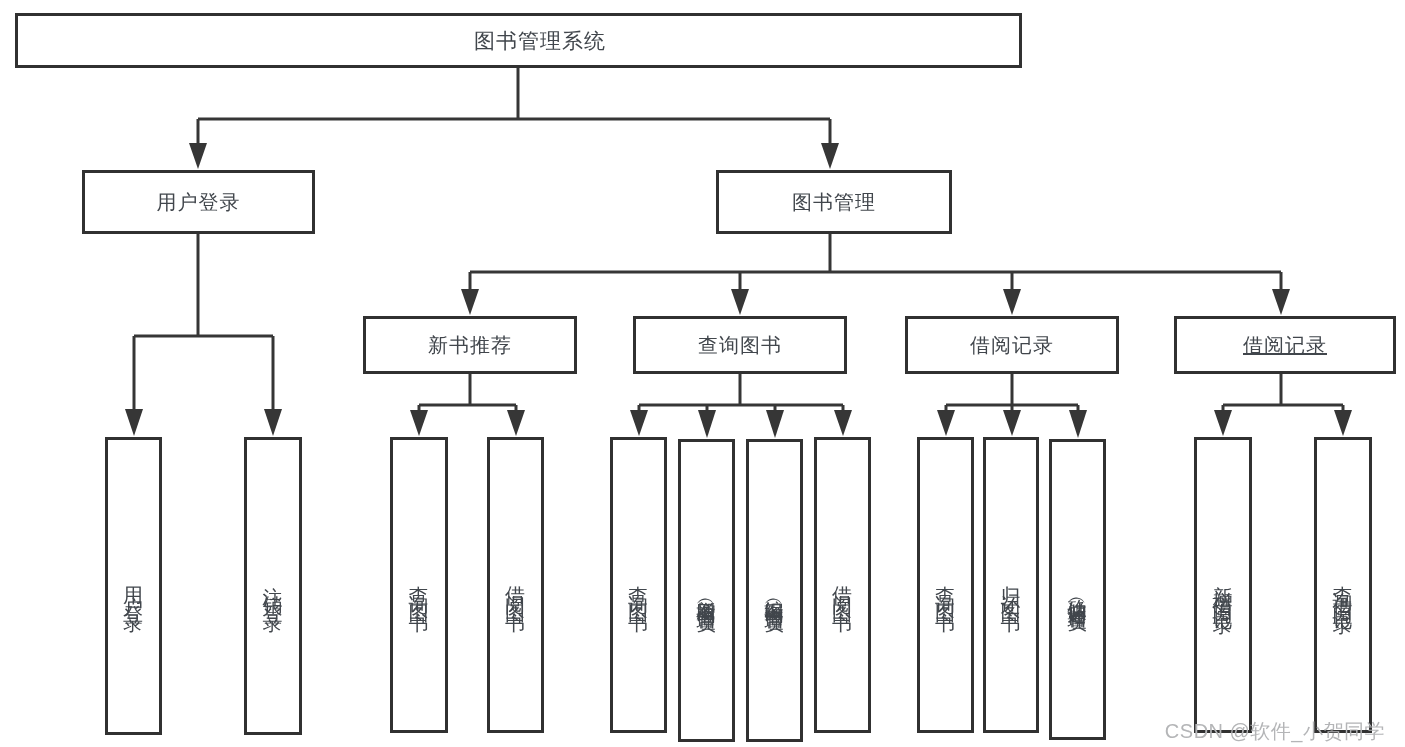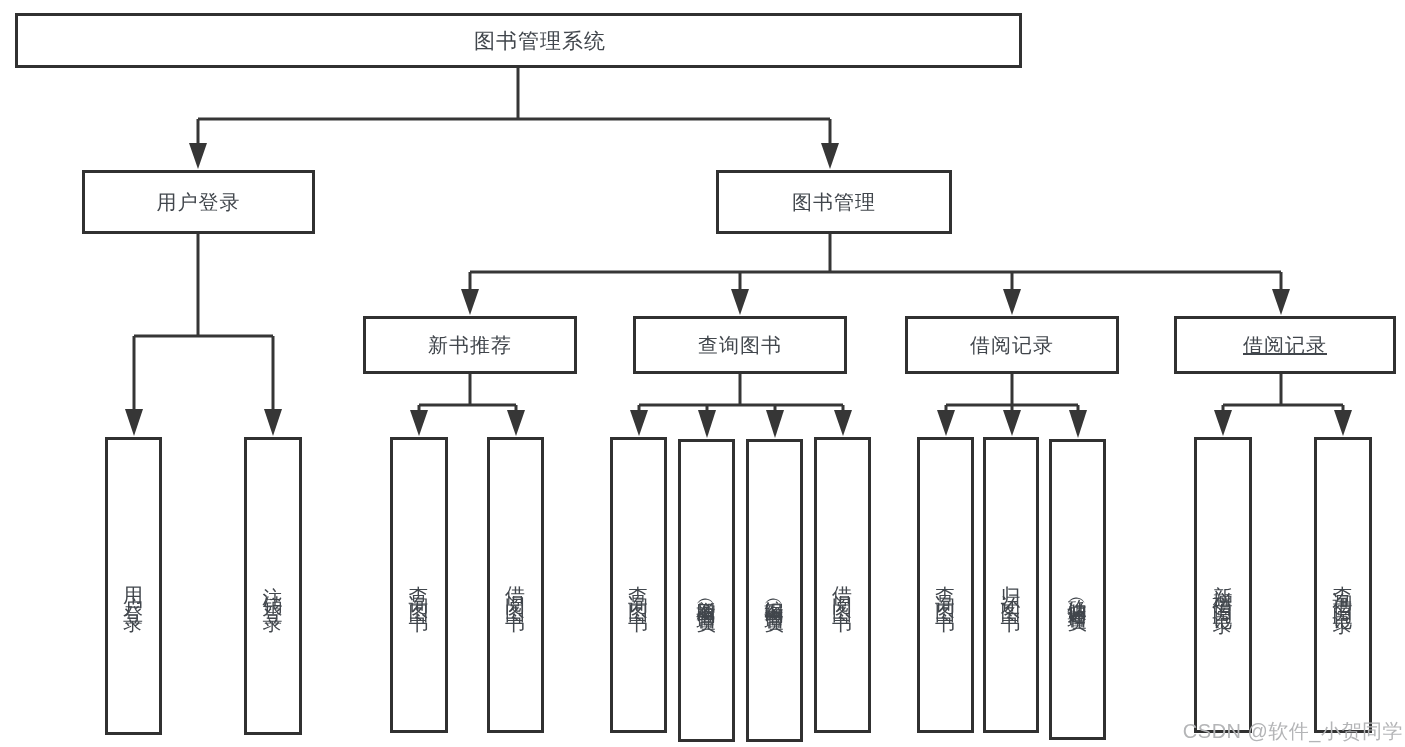--- a/index.html
+++ b/index.html
@@ -62,21 +62,21 @@
   }
   .vnode.v6{
     letter-spacing:6px;
   }
   .vnode.v9{
     letter-spacing:2px;
     font-size:19px;
   }
   .watermark{
     position:absolute;
-    right:2px;
+    right:20px;
     bottom:2px;
     z-index:3;
     color:var(--watermark);
     font-size:20px;
     letter-spacing:0.5px;
     white-space:nowrap;
     margin-left:25px;
   }
 </style>
 </head>

